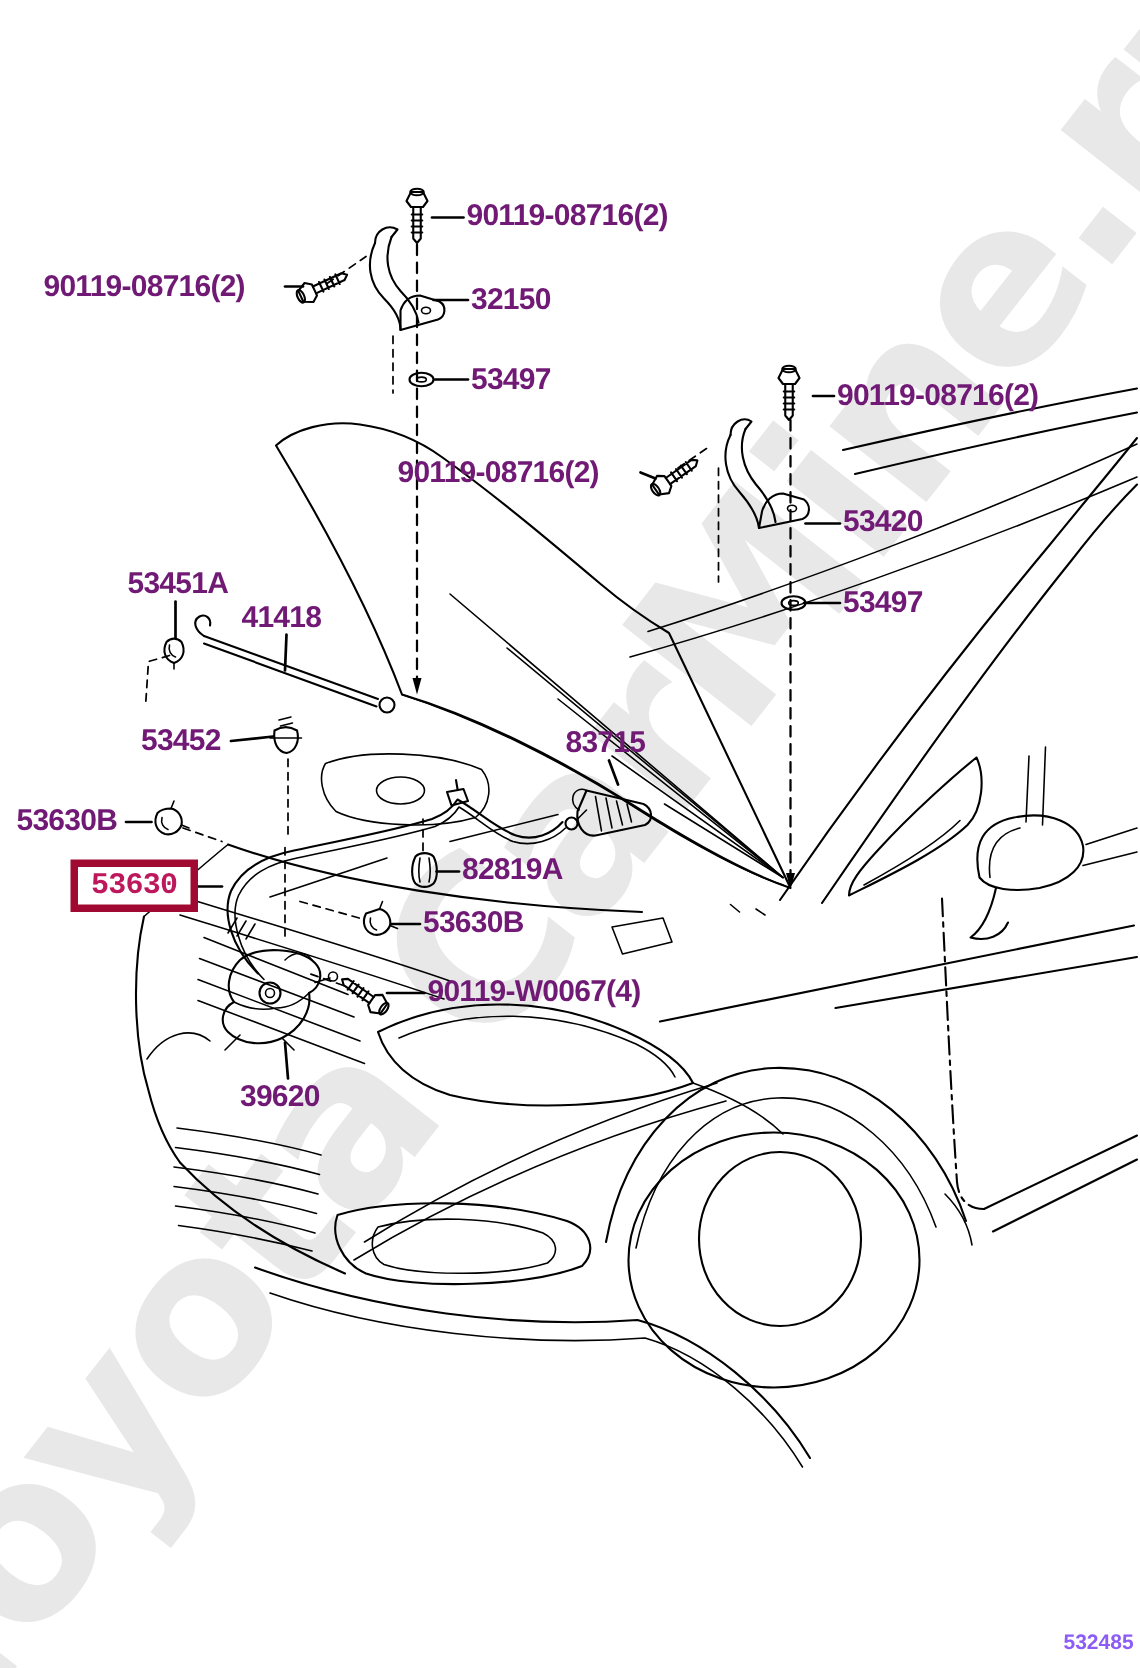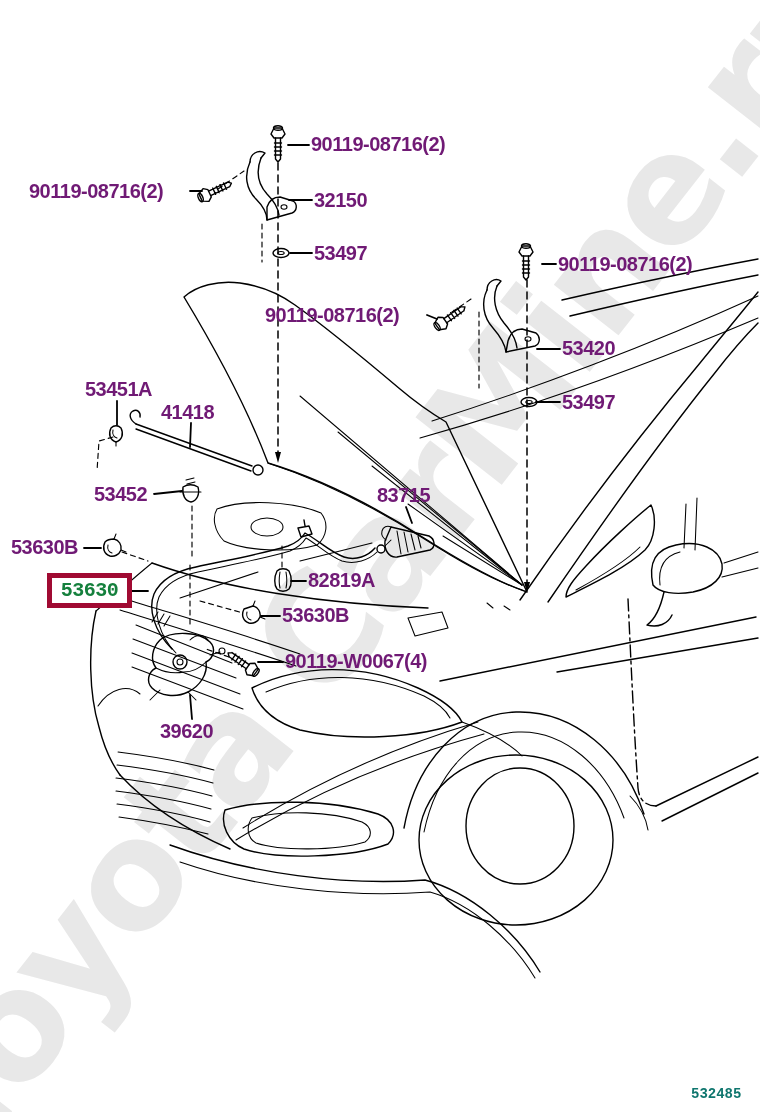--- a/index.html
+++ b/index.html
@@ -30,25 +30,25 @@
     font-weight:700;font-size:20px;line-height:20px;letter-spacing:-0.5px;
     cursor:pointer;
   }
   #hl-box{
     position:absolute;z-index:3;left:47px;top:573px;width:75px;height:25px;
     border:5px solid #a00a32;display:flex;align-items:center;justify-content:center;
     cursor:pointer;background:#fff;
   }
   #hl-box .lbl-in{
     font-family:"Liberation Mono","DejaVu Sans Mono",monospace;
-    font-weight:700;font-size:20px;letter-spacing:-0.5px;color:#15803d;white-space:nowrap;
+    font-weight:700;font-size:20px;letter-spacing:-0.5px;color:#be185d;white-space:nowrap;
   }
   #diagram-code{
-    position:absolute;left:691px;top:1086px;z-index:3;color:#0f766e;
-    font-family:Liberation Mono, monospace;font-weight:700;font-size:14px;letter-spacing:0;
+    position:absolute;left:709px;top:1086px;z-index:3;color:#8b5cf6;
+    font-family:Liberation Sans, sans-serif;font-weight:700;font-size:14px;letter-spacing:0;
   }
 </style>
 </head>
 <body>
 
 <div id="stage">
 
   <div id="watermark">Toyota CarMine.ru</div>
 
   <svg id="art" width="760" height="1112" viewBox="0 0 760 1112">

